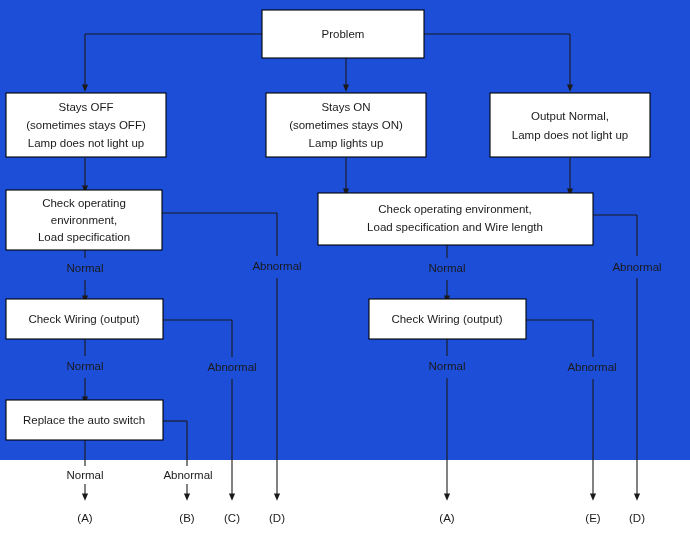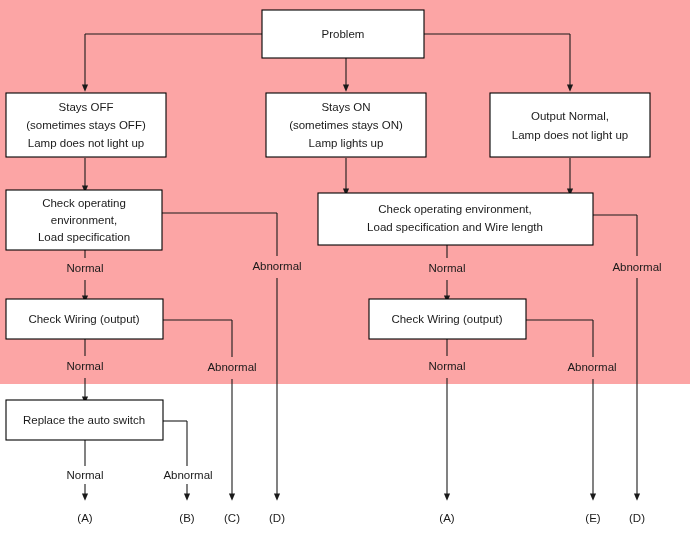--- a/index.html
+++ b/index.html
@@ -10,22 +10,22 @@
   }
   body {
     width: 690px;
     height: 536px;
     overflow: hidden;
     font-family: "Liberation Sans", sans-serif;
   }
   #flowchart-root {
     position: relative;
     width: 690px;
-    height: 384px;
-    background: #fca5a5;
+    height: 460px;
+    background: #1d4ed8;
   }
   svg#flow-svg {
     position: absolute;
     left: 0;
     top: 0;
     width: 690px;
     height: 536px;
     display: block;
   }
   .node-box {

